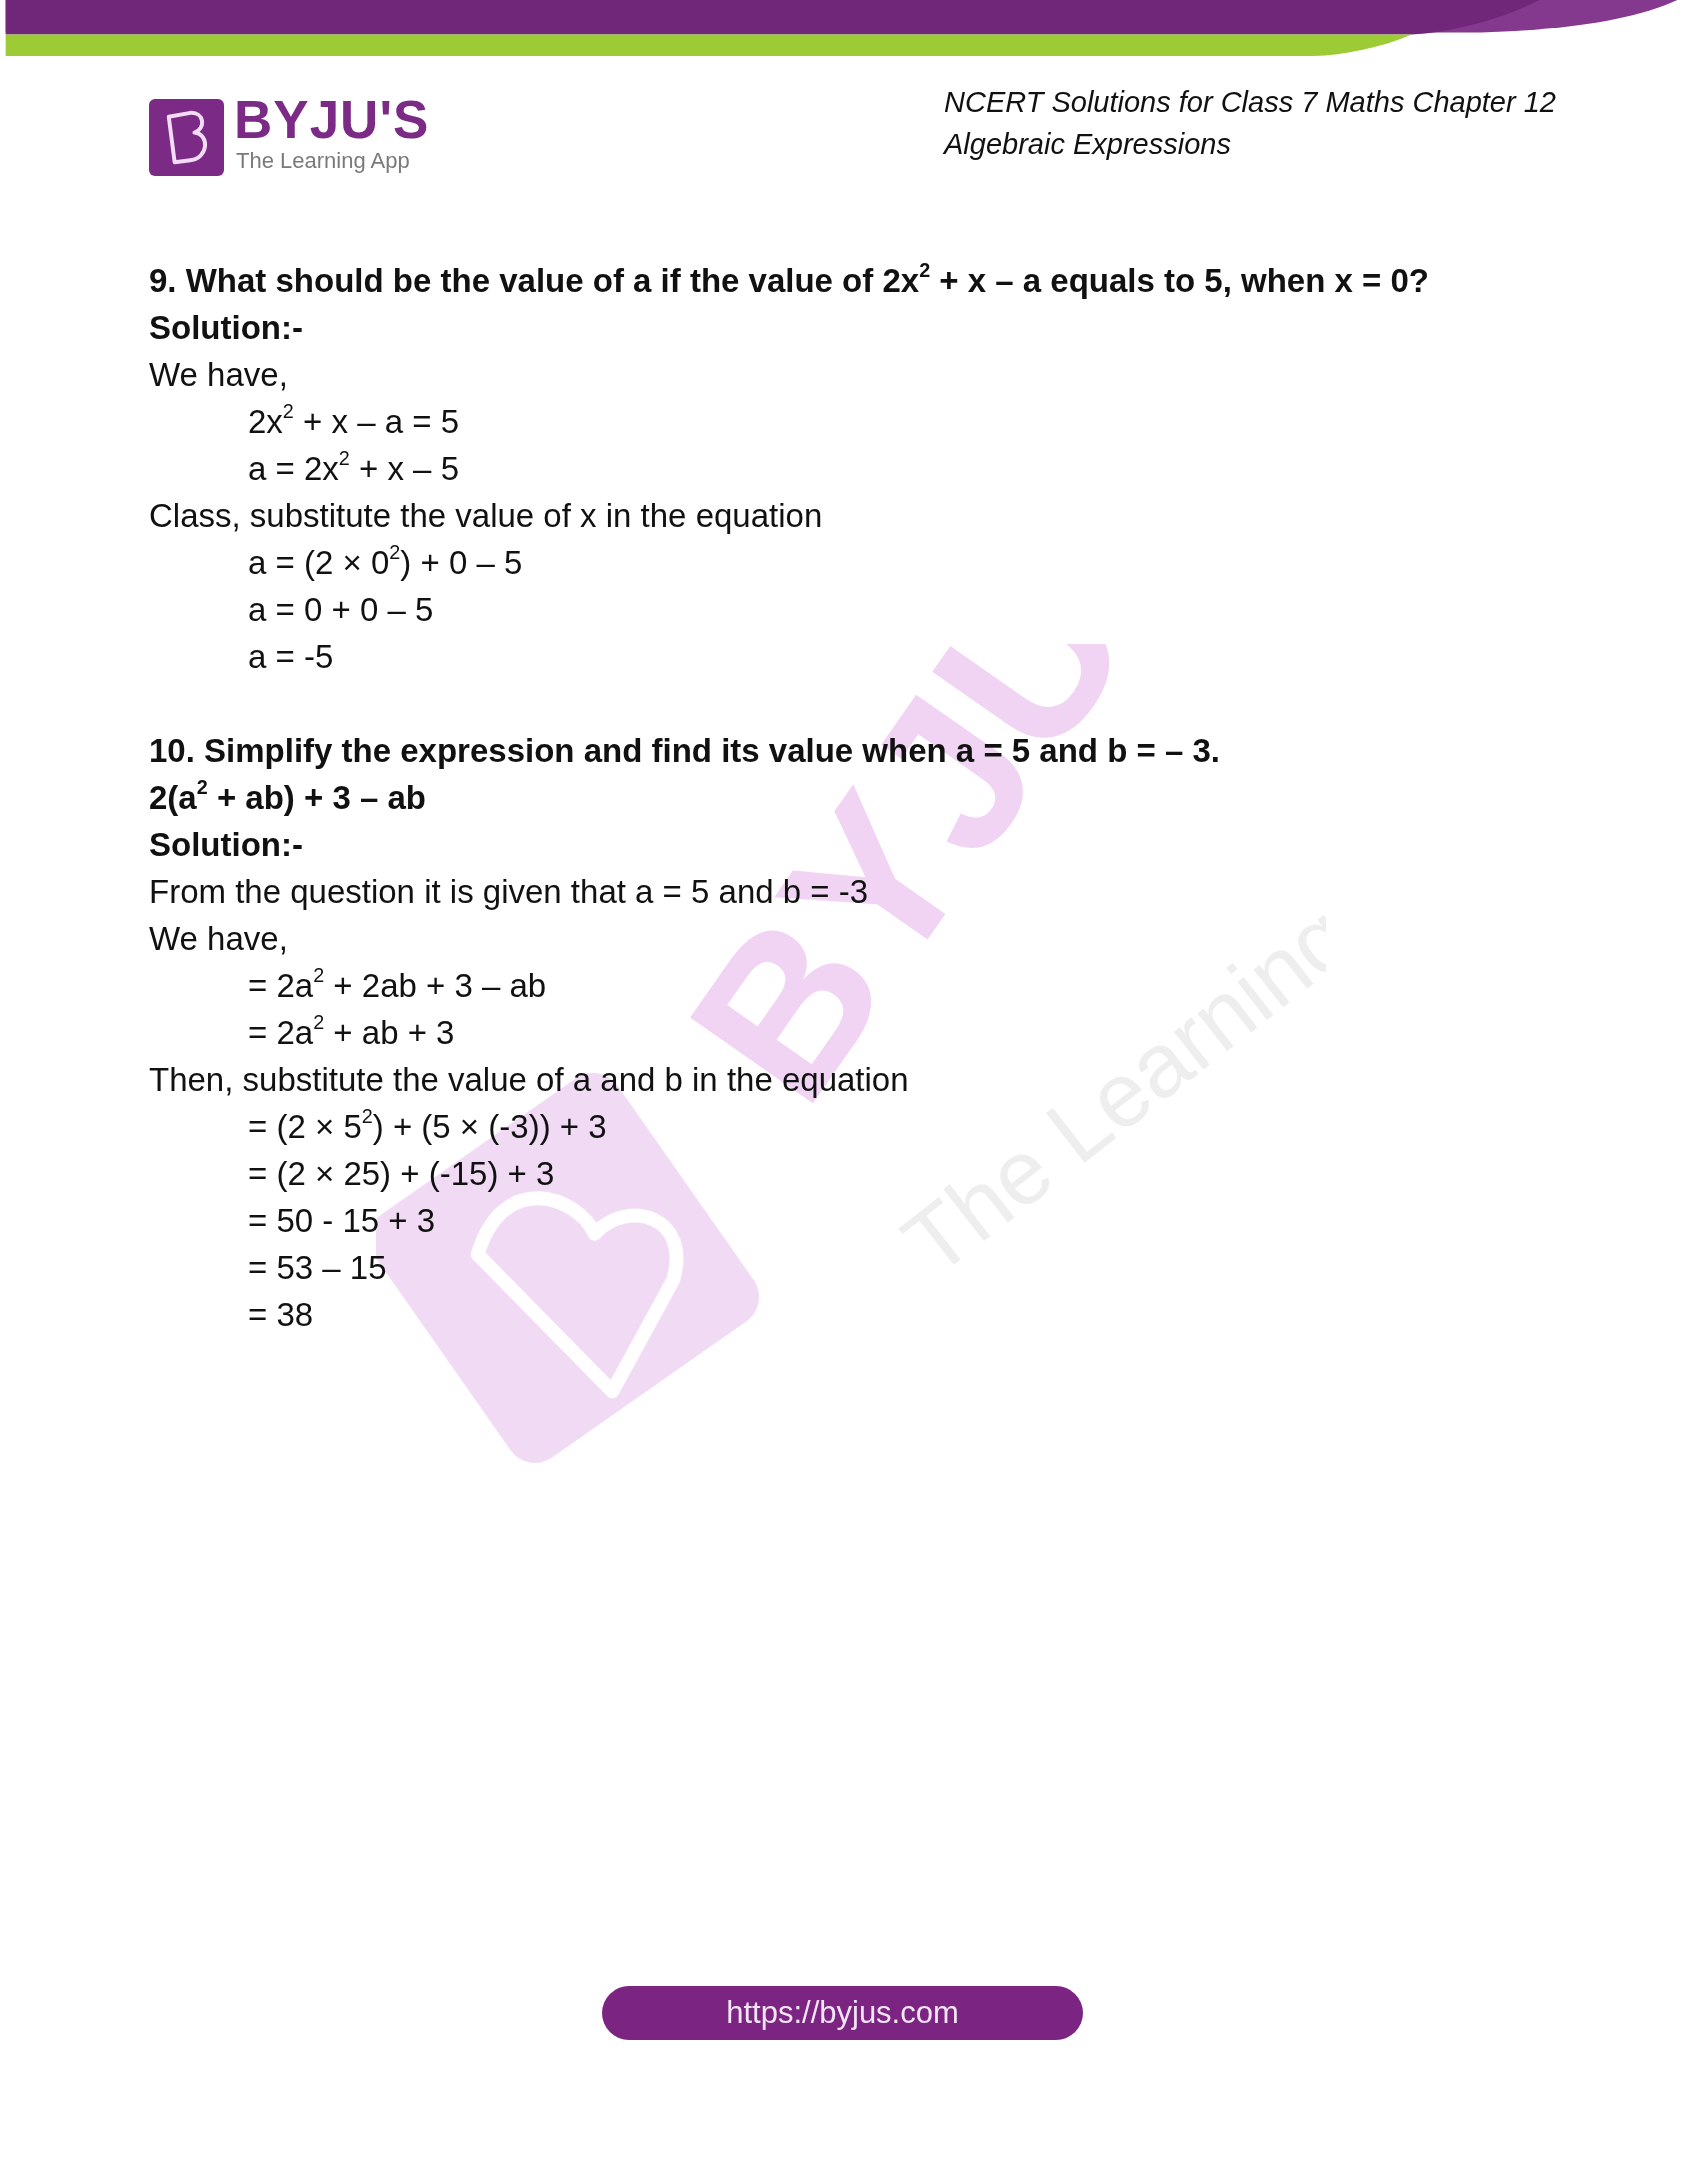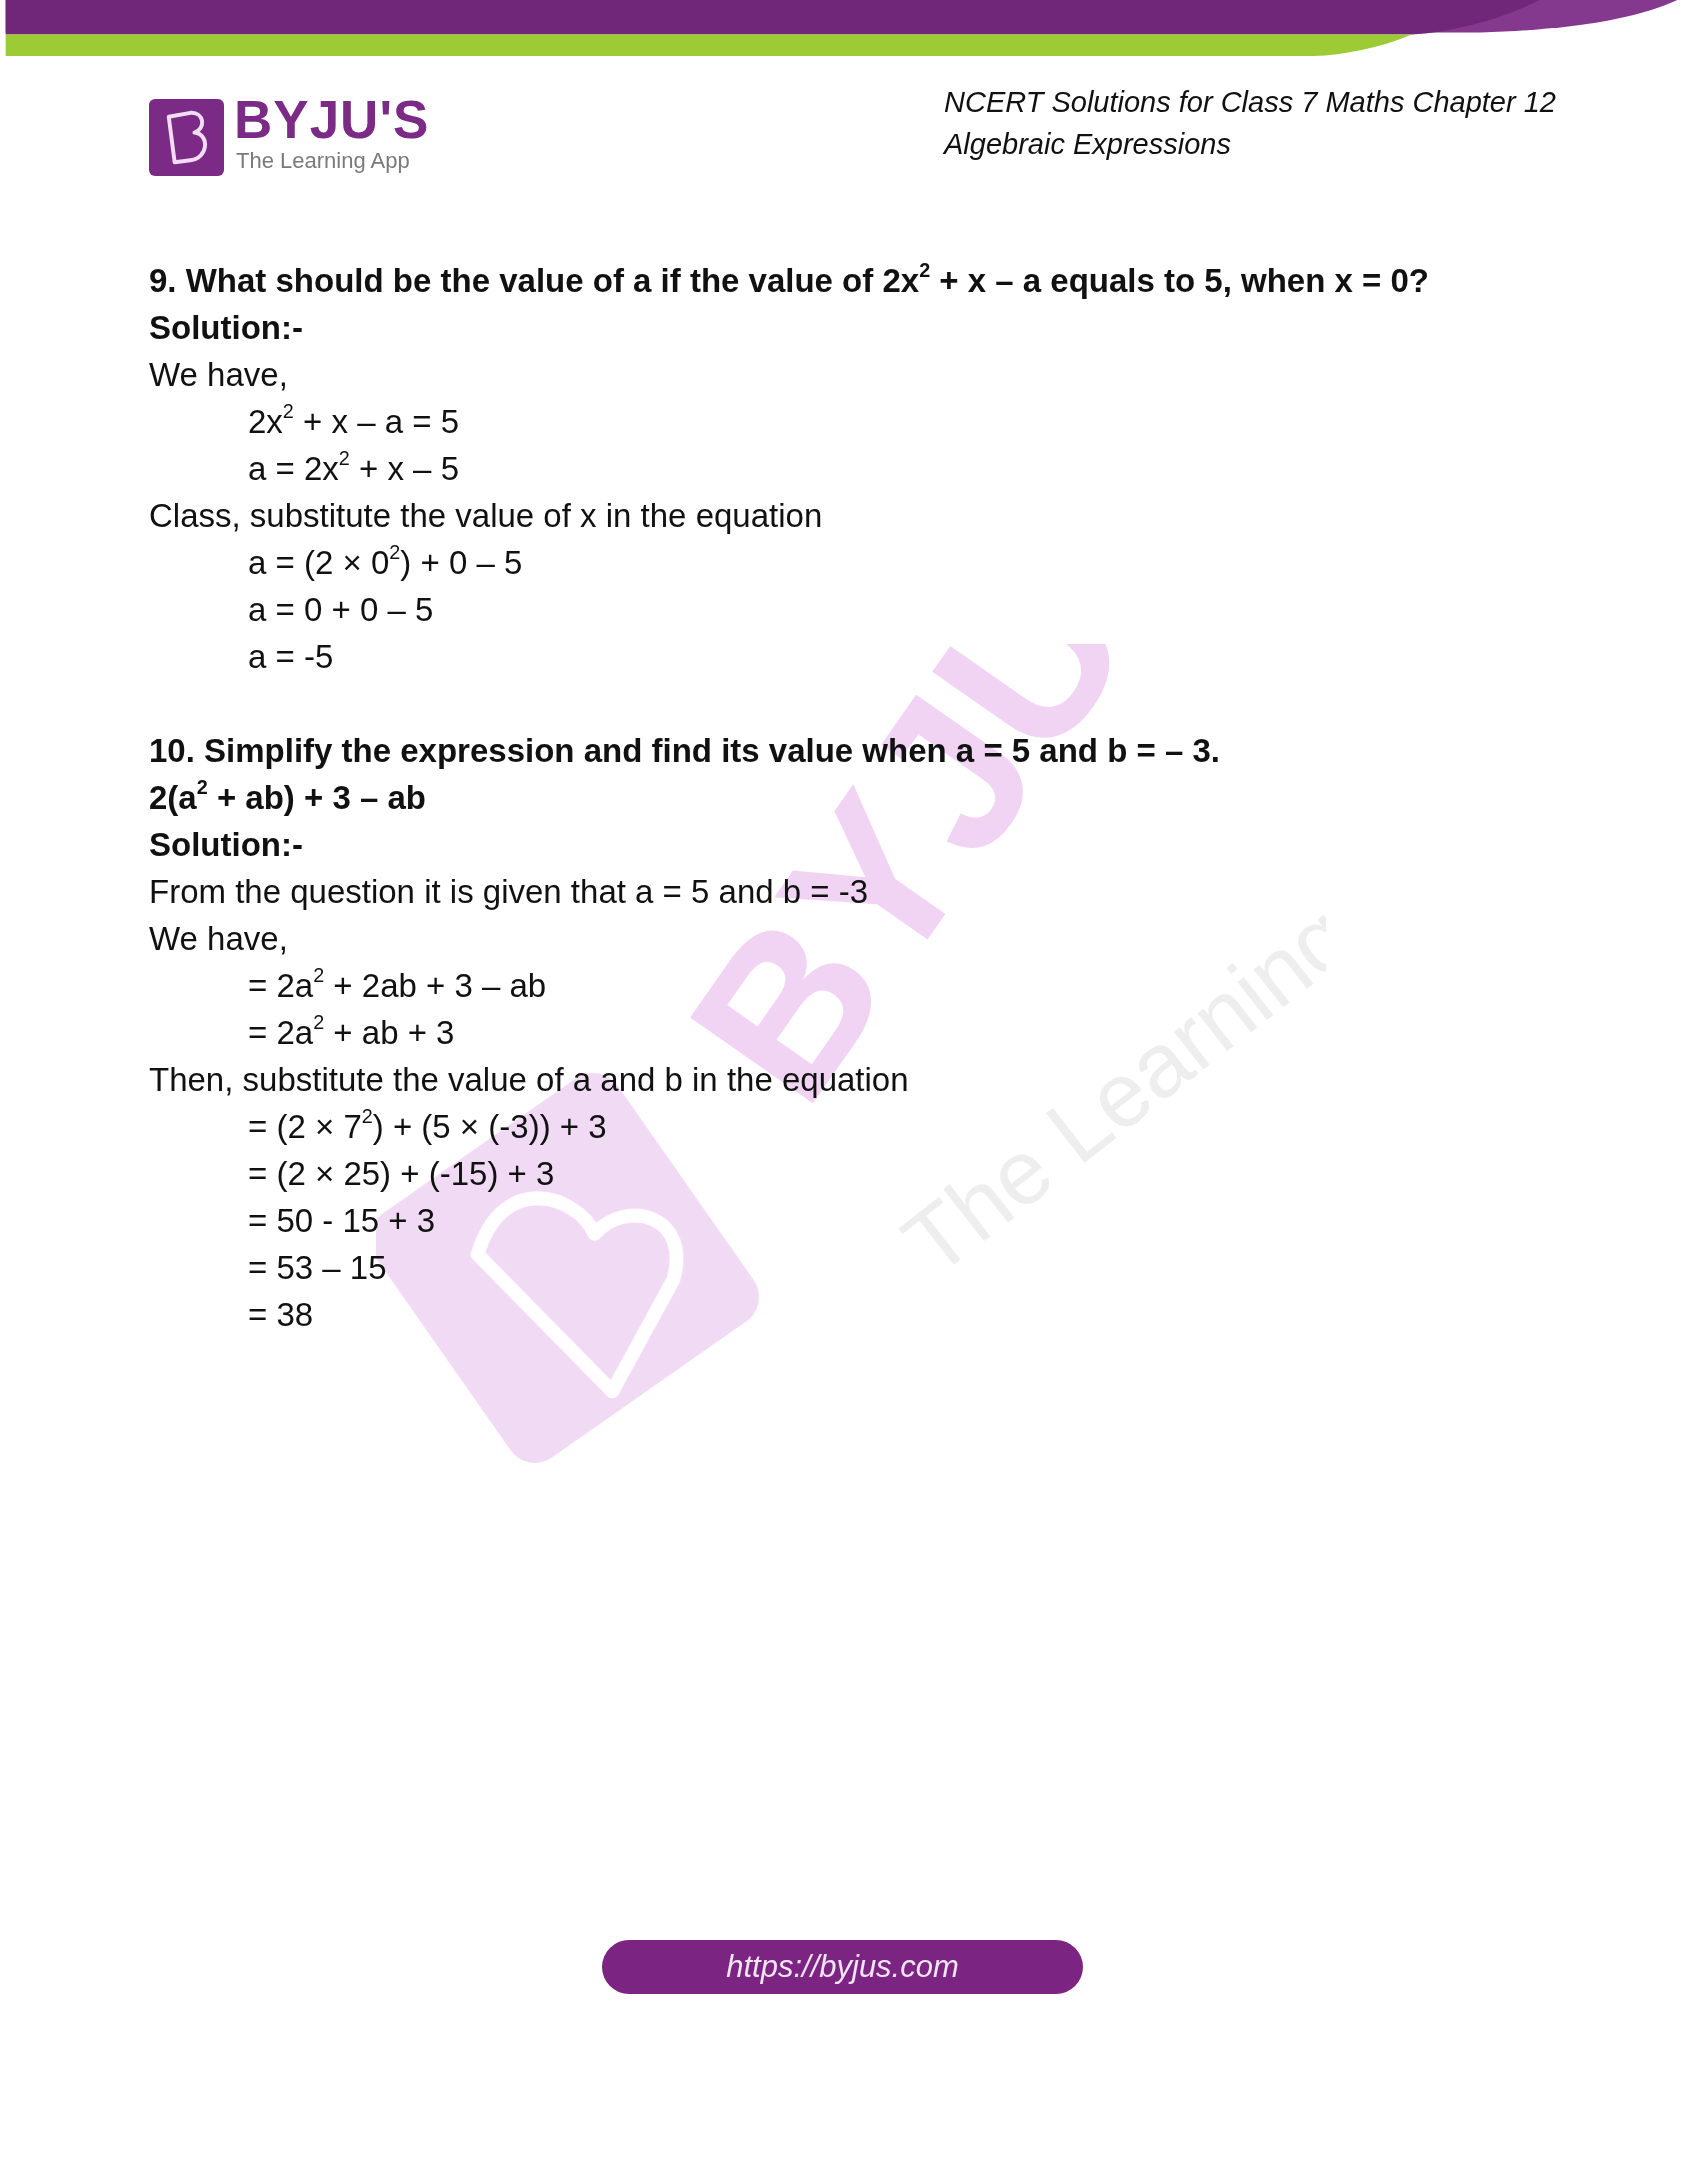--- a/index.html
+++ b/index.html
@@ -11,22 +11,22 @@
   .logo-brand { position:absolute; left:85px; top:-8px; font-size:53px; font-weight:bold; color:#7b2b86; letter-spacing:1px; }
   .logo-tag { position:absolute; left:87px; top:51px; font-size:22px; color:#7a7a7a; }
   .header-title { position:absolute; left:944px; top:81px; font-size:29px; line-height:42px; color:#111;font-style:italic; }
   .content { position:absolute; left:149px; top:212px; width:1406px; font-size:33px; line-height:47px;margin-top:45px; }
   .line { white-space:nowrap; }
   .bold { font-weight:bold; }
   .indent { padding-left:99px; }
   .gap { height:47px; }
   sup { font-size:0.6em; line-height:0; vertical-align:0.75em; }
   .watermark { position:absolute; left:376px; top:644px; width:950px; height:842px; pointer-events:none; }
-  .footer-pill { position:absolute; left:602px; top:1940px; width:481px; height:54px; background:#7b2482;
-                 border-radius:28px; color:#f1e4f3; font-size:31px; text-align:center; line-height:54px;font-style:italic; }
+  .footer-pill { position:absolute; left:602px; top:1986px; width:481px; height:54px; background:#7b2482;
+                 border-radius:28px; color:#f1e4f3; font-size:31px; text-align:center; line-height:54px; }
 </style>
 </head>
 <body>
 
 <svg class="top-banner" viewBox="0 0 1700 60" width="1683" height="59">
   <path d="M0 0 H1700 V0 C1660 18 1600 30 1500 33 L0 33 Z" fill="#84398e"></path>
   <path d="M0 0 H1560 C1520 20 1470 33 1430 35 L0 35 Z" fill="#70277a"></path>
   <path d="M0 35 H1430 C1400 48 1360 56 1330 57 L0 57 Z" fill="#9ccb35"></path>
 </svg>
 
@@ -69,21 +69,21 @@
   <div class="gap"></div>
 
   <div class="line bold">10. Simplify the expression and find its value when a = 5 and b = – 3.</div>
   <div class="line bold"><span>2(a</span><sup>2</sup><span> + ab) + 3 – ab</span></div>
   <div class="line bold">Solution:-</div>
   <div class="line">From the question it is given that a = 5 and b = -3</div>
   <div class="line">We have,</div>
   <div class="line indent"><span>= 2a</span><sup>2</sup><span> + 2ab + 3 – ab</span></div>
   <div class="line indent"><span>= 2a</span><sup>2</sup><span> + ab + 3</span></div>
   <div class="line">Then, substitute the value of a and b in the equation</div>
-  <div class="line indent"><span>= (2 × 7</span><sup>2</sup><span>) + (5 × (-3)) + 3</span></div>
+  <div class="line indent"><span>= (2 × 5</span><sup>2</sup><span>) + (5 × (-3)) + 3</span></div>
   <div class="line indent">= (2 × 25) + (-15) + 3</div>
   <div class="line indent">= 50 - 15 + 3</div>
   <div class="line indent">= 53 – 15</div>
   <div class="line indent">= 38</div>
 </div>
 
 <div class="footer-pill">https://byjus.com</div>
 
 
 </body></html>

